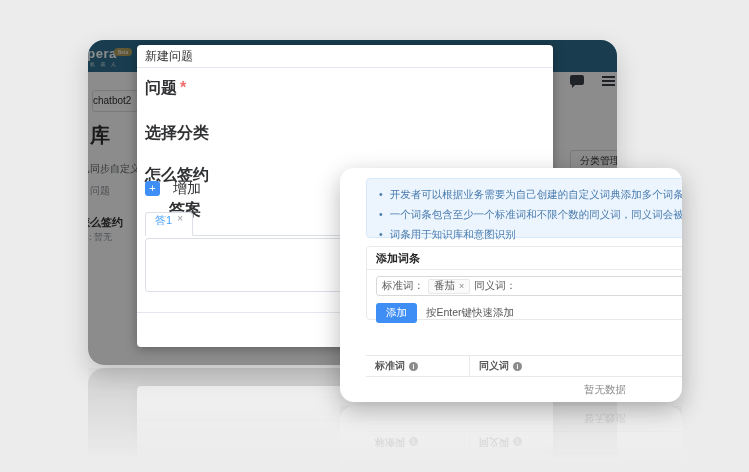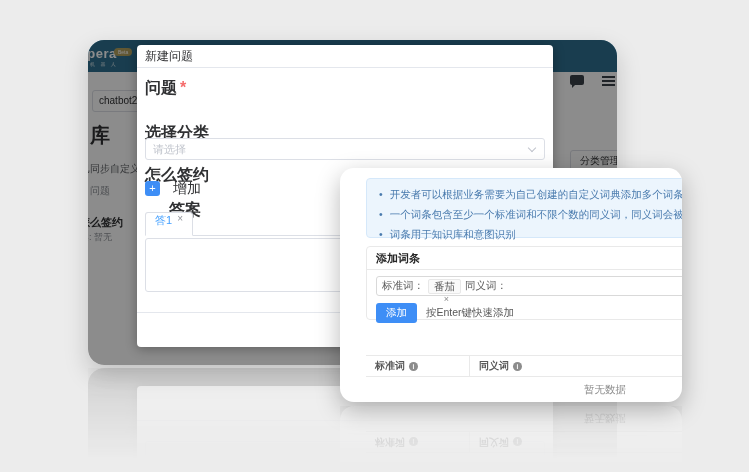--- a/index.html
+++ b/index.html
@@ -13,21 +13,21 @@
     box-shadow:0 10px 25px rgba(0,0,0,0.18);
     -webkit-box-reflect: below 3px linear-gradient(transparent 72%, rgba(0,0,0,0.28)); }
   .app-header { position:absolute; left:0; top:0; right:0; height:32px; background:#2e7090; }
   .logo-text { position:absolute; left:-40px; top:6px; color:#fff; font-size:13px; font-weight:bold; letter-spacing:0.5px; }
   .logo-badge { position:absolute; left:26px; top:8px; background:#b3a05e; color:#fff; font-size:5px;
     line-height:8px; padding:0 4px; border-radius:4px; }
   .logo-sub { position:absolute; left:2px; top:21px; color:rgba(255,255,255,0.78); font-size:5px; letter-spacing:2px; }
   .app-content { position:absolute; left:0; top:32px; right:0; bottom:0; background:#fff; }
   .bot-selector { position:absolute; left:4px; top:18px; width:70px; height:22px; background:#fff;
     border:1px solid #dcdfe6; border-radius:3px; font-size:10px; color:#303133; line-height:20px;
-    padding-left:6px; white-space:nowrap; overflow:hidden; }
+    white-space:nowrap; overflow:hidden; }
   .chat-icon { position:absolute; left:482px; top:3px; width:14px; height:10px; background:#3a4148; border-radius:2px; }
   .chat-icon::after { content:""; position:absolute; left:2px; bottom:-3px; border-left:4px solid #3a4148;
     border-bottom:4px solid transparent; }
   .menu-icon { position:absolute; left:514px; top:4px; width:13px; height:10px;
     background:linear-gradient(#3a4148 0 2px, transparent 2px 4px, #3a4148 4px 6px, transparent 6px 8px, #3a4148 8px 10px); }
   .page-title { position:absolute; left:2px; top:50px; font-size:20px; font-weight:bold; color:#303133; }
   .sync-note { position:absolute; left:-8px; top:90px; font-size:10px; color:#606266; white-space:nowrap; }
   .list-header { position:absolute; left:2px; top:112px; font-size:10px; color:#909399; }
   .item-title { position:absolute; left:-9px; top:143px; font-size:11px; font-weight:bold; color:#303133; white-space:nowrap; }
   .item-meta { position:absolute; left:-17px; top:159px; font-size:9px; color:#909399; white-space:nowrap; }
@@ -67,21 +67,21 @@
   .alert { position:absolute; left:26px; top:10px; width:478px; height:60px; background:#ecf5fd;
     border:1px solid #d5e8fa; border-radius:4px; padding:5px 12px; }
   .alert-line { font-size:10.5px; color:#4a7bae; line-height:20px; white-space:nowrap; }
   .alert-line::before { content:"•"; margin-right:7px; }
   .add-panel { position:absolute; left:26px; top:78px; width:478px; height:74px; background:#fff;
     border:1px solid #e9e9e9; border-radius:4px; }
   .panel-title { font-size:11px; font-weight:bold; color:#262626; padding:4px 9px 3px; border-bottom:1px solid #e9e9e9; }
   .entry-input { margin:6px 9px 0; height:20px; border:1px solid #d9d9d9; border-radius:3px;
     display:flex; align-items:center; padding:0 5px; font-size:10.5px; color:#595959; }
   .tag { display:inline-flex; align-items:center; background:#fafafa; border:1px solid #e8e8e8;
-    border-radius:2px; padding:0 5px; margin:0 4px; height:15px; color:#595959;flex-direction:column; }
+    border-radius:2px; padding:0 5px; margin:0 4px; height:15px; color:#595959; }
   .tag-x { font-size:9px; color:#8c8c8c; margin-left:4px; }
   .panel-actions { display:flex; align-items:center; margin:7px 9px; }
   .add-btn { background:#3e8ef6; color:#fff; border:none; font-size:10.5px; padding:3px 10px; border-radius:3px;
     font-family:inherit; }
   .add-hint { font-size:10.5px; color:#595959; margin-left:9px; }
   .dict-table { position:absolute; left:26px; top:187px; width:478px; }
   .t-head { display:flex; height:22px; border-top:1px solid #e9e9e9; border-bottom:1px solid #e9e9e9; align-items:center; }
   .t-cell { font-size:10px; font-weight:bold; color:#595959; padding-left:9px; display:flex; align-items:center; height:100%; }
   .t-cell.c1 { width:104px; border-right:1px solid #e9e9e9; }
   .t-cell.c2 { flex:1; }
@@ -114,24 +114,20 @@
     <div class="dim-overlay"></div>
 
     <div class="modal">
       <div class="modal-header">新建问题</div>
 
       <div class="m-label" style="top:33px;">
         <span>问题</span><span class="req">*</span>
       </div>
 
       <div class="m-label" style="top:78px;">选择分类</div>
-      <div class="m-input m-select" style="top:93px;">
-        <span>请选择</span>
-        <span class="chevron"></span>
-      </div>
 
       <div class="m-label" style="top:120px;">怎么签约</div>
       <div class="add-row">
         <span class="plus-btn">+</span>
         <span class="add-row-label">增加</span>
       </div>
 
       <div class="m-label" style="top:155px;margin-left:24px;">答案</div>
       <div class="tabs">
         <div class="tab">

